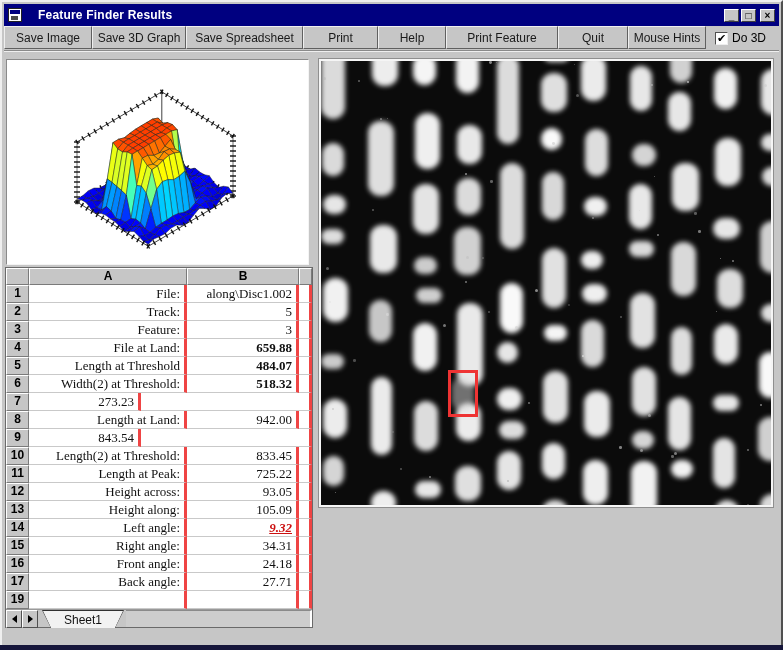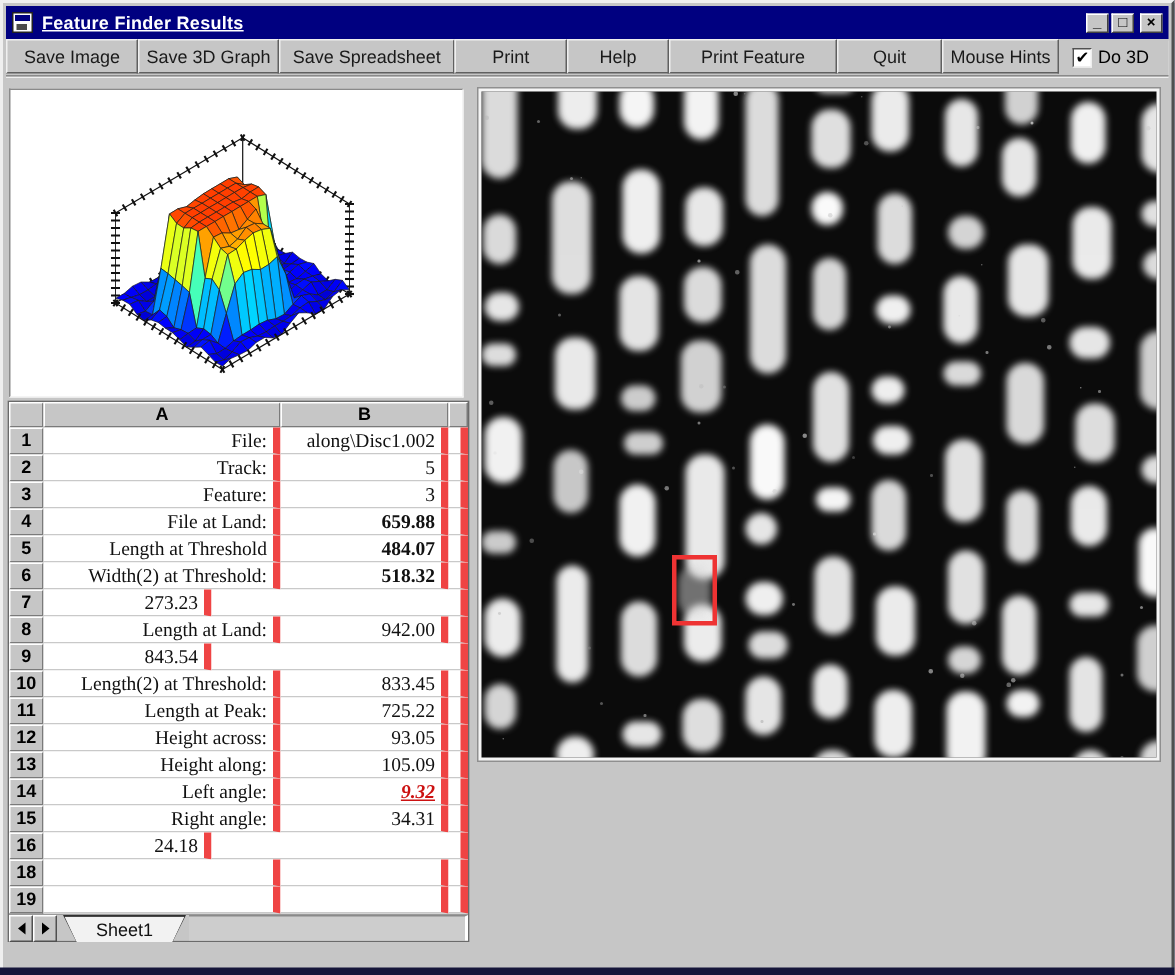--- a/index.html
+++ b/index.html
@@ -7,21 +7,21 @@
   .window { position:relative; width:783px; height:650px; background:#c6c6c6;
             border:2px solid; border-color:#efefef #505050 #505050 #efefef; }
   .bottom-edge { position:absolute; left:-2px; right:-2px; bottom:-2px; height:5px; background:#15153a; }
 
   
   .titlebar { position:absolute; left:2px; top:2px; right:2px; height:22px; background:#000080;
               display:flex; align-items:center; padding:0 4px; }
   .app-icon { width:14px; height:14px; background:#fdfdfd; border:1px solid #222; position:relative; flex:0 0 auto; }
   .app-icon .icon-stripe { position:absolute; left:1px; right:1px; top:1px; height:4px; background:#000080; }
   .app-icon .icon-dot { position:absolute; left:2px; top:7px; width:7px; height:4px; background:#4a4a4a; }
-  .title-text { color:#fff; font-weight:bold; font-size:12px; margin-left:6px; letter-spacing:0.2px; white-space:nowrap;text-decoration:underline; }
+  .title-text { color:#fff; font-weight:bold; font-size:12px; margin-left:16px; letter-spacing:0.2px; white-space:nowrap; }
   .win-controls { margin-left:auto; display:flex; align-items:center; gap:2px; }
   .winbtn { width:15px; height:13px; background:#c6c6c6; border:1px solid; border-color:#fff #404040 #404040 #fff;
             font-family:"Liberation Sans", sans-serif; font-size:10px; font-weight:bold; line-height:9px;
             text-align:center; padding:0; cursor:default; color:#000; }
   .winbtn.close { margin-left:2px; }
 
   
   .toolbar { position:absolute; left:2px; top:24px; right:2px; height:25px; background:#c6c6c6;
              display:flex; align-items:stretch; border-bottom:1px solid #8a8a8a; box-shadow:0 1px 0 #efefef; }
   .tbtn { height:23px; background:#c6c6c6; border:1px solid; border-color:#efefef #606060 #606060 #efefef;
@@ -43,21 +43,21 @@
   .srow.shead { height:17px; }
   .scell { overflow:hidden; white-space:nowrap; }
   .c0 { width:23px; flex:0 0 23px; }
   .c1 { width:158px; flex:0 0 158px; }
   .c2 { width:112px; flex:0 0 112px; }
   .c3 { flex:1 1 auto; }
   .hcell { background:#c6c6c6; border-right:1px solid #7a7a7a; border-bottom:1px solid #7a7a7a;
            border-top:1px solid #fff; border-left:1px solid #fff;
            font-weight:bold; font-size:12px; text-align:center; font-family:"Liberation Sans", sans-serif;
            line-height:15px; color:#000; }
-  .dcell { background:#fff; border-right:5px solid #ef4444; border-bottom:1px solid #c9c9c9;
+  .dcell { background:#fff; border-right:3px solid #ef4444; border-bottom:1px solid #c9c9c9;
            font-family:"Liberation Serif", serif; text-align:right; padding:1px 4px 0 0; line-height:16px; color:#111; }
   .dcell.bold { font-weight:bold; }
   .dcell.alert { color:#cc1111; font-weight:bold; font-style:italic; text-decoration:underline; }
   .tabrow { display:flex; height:18px; background:#c6c6c6; align-items:stretch; border-top:1px solid #9a9a9a; }
   .tabarrow { width:16px; height:18px; background:#c6c6c6; border:1px solid; border-color:#fff #505050 #505050 #fff;
               display:flex; align-items:center; justify-content:center; padding:0; }
   .tri-left  { width:0; height:0; border-top:4px solid transparent; border-bottom:4px solid transparent; border-right:5px solid #000; }
   .tri-right { width:0; height:0; border-top:4px solid transparent; border-bottom:4px solid transparent; border-left:5px solid #000; }
   .sheettab { width:82px; height:18px; margin-left:4px; background:#303030;
               clip-path:polygon(0 0, 100% 0, calc(100% - 9px) 100%, 9px 100%); position:relative; }
@@ -555,27 +555,28 @@
           <div class="scell c3 dcell"></div>
         </div>
         <div class="srow">
           <div class="scell c0 hcell">15</div>
           <div class="scell c1 dcell">Right angle:</div>
           <div class="scell c2 dcell">34.31</div>
           <div class="scell c3 dcell"></div>
         </div>
         <div class="srow">
           <div class="scell c0 hcell">16</div>
+          <div class="scell c1 dcell">Front angle:</div>
           <div class="scell c2 dcell">24.18</div>
           <div class="scell c3 dcell"></div>
         </div>
         <div class="srow">
-          <div class="scell c0 hcell">18</div>
-          <div class="scell c1 dcell"></div>
-          <div class="scell c2 dcell"></div>
+          <div class="scell c0 hcell">17</div>
+          <div class="scell c1 dcell">Back angle:</div>
+          <div class="scell c2 dcell">27.71</div>
           <div class="scell c3 dcell"></div>
         </div>
         <div class="srow">
           <div class="scell c0 hcell">19</div>
           <div class="scell c1 dcell"></div>
           <div class="scell c2 dcell"></div>
           <div class="scell c3 dcell"></div>
         </div>
       </div>
     <div class="tabrow">

